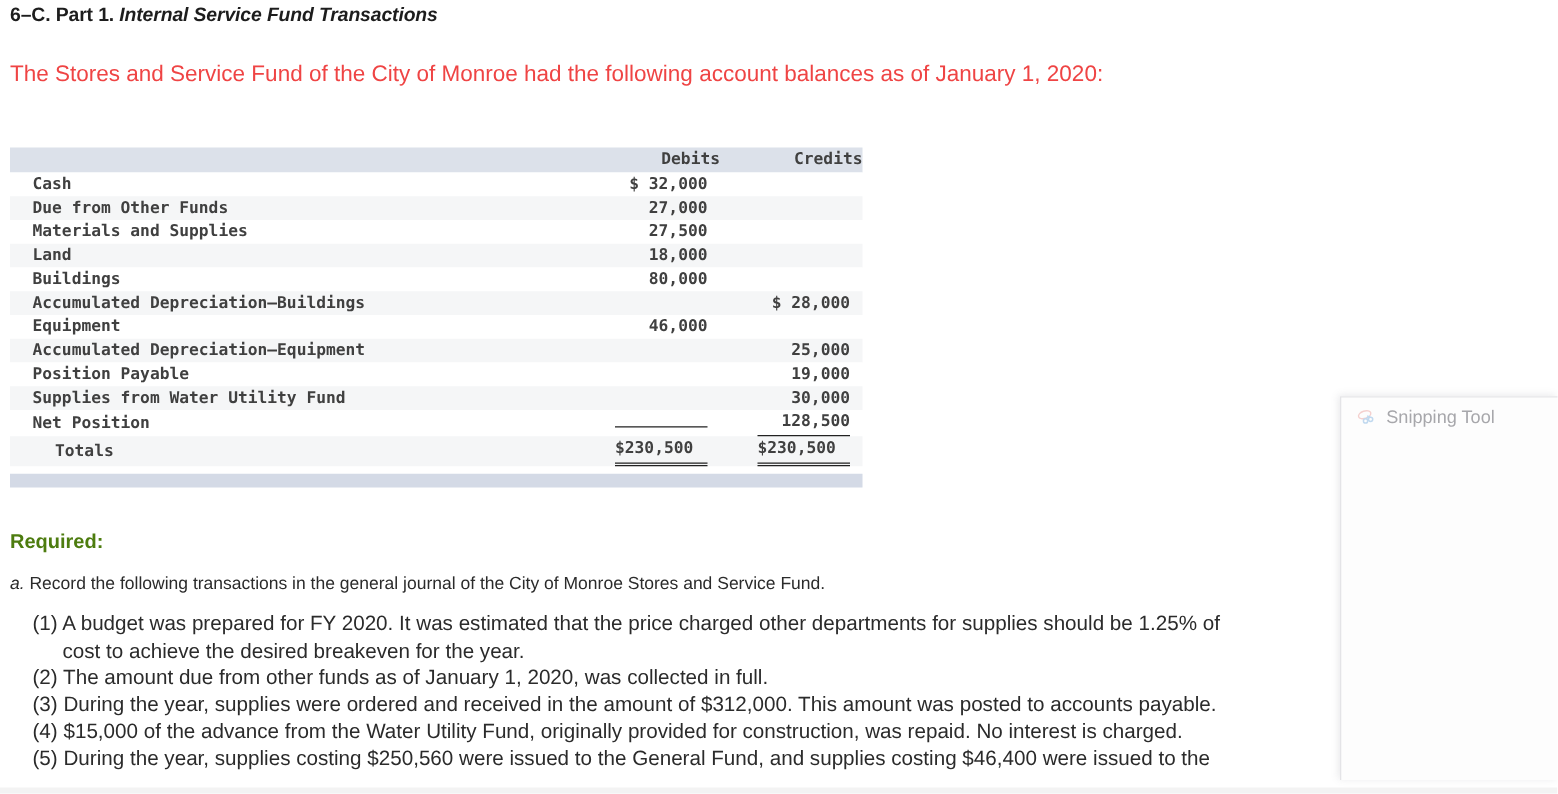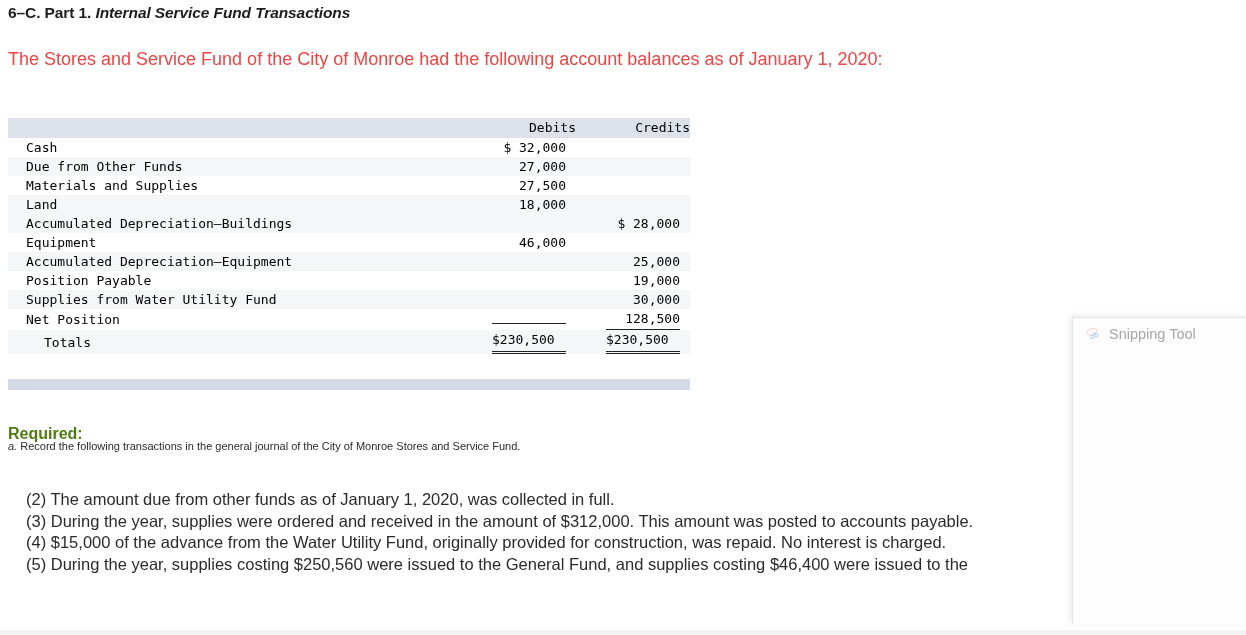--- a/index.html
+++ b/index.html
@@ -49,24 +49,24 @@
     top: 118px;
     width: 682px;
     font-family: "DejaVu Sans Mono", "Liberation Mono", monospace;
     font-size: 13px;
     border-collapse: collapse;
     table-layout: fixed;
   }
   .balance-table th,
   .balance-table td {
     padding: 0;
-    font-weight: normal;
+    font-weight: bold;
     line-height: 19px;
     height: 19px;
-    color: #000000;
+    color: #404040;
     vertical-align: middle;
   }
   .balance-table thead th {
     background: #dce1ea;
     text-align: right;
     font-size: 13px;
     padding-bottom: 1px;
   }
   .col-acct  { width: 456px; }
   .col-dr    { width: 112px; }
@@ -113,22 +113,22 @@
     position: absolute;
     left: 8px;
     top: 425px;
     font-size: 16px;
     font-weight: bold;
     color: #4d7c0f;
   }
   .req-a {
     position: absolute;
     left: 8px;
-    top: 440px;
-    font-size: 11px;
+    top: 458px;
+    font-size: 14px;
     white-space: nowrap;
   }
   .req-a .ital { font-style: italic; }
 
   .trans-list {
     position: absolute;
     left: 26px;
     top: 489px;
     font-size: 16.5px;
     line-height: 21.5px;
@@ -220,20 +220,25 @@
     <tr class="odd">
         <td class="acct">Materials and Supplies</td>
         <td class="num">27,500</td>
         <td class="num"></td>
       </tr>
     <tr class="even">
         <td class="acct">Land</td>
         <td class="num">18,000</td>
         <td class="num"></td>
       </tr>
+    <tr class="odd">
+        <td class="acct">Buildings</td>
+        <td class="num">80,000</td>
+        <td class="num"></td>
+      </tr>
     <tr class="even">
         <td class="acct">Accumulated Depreciation–Buildings</td>
         <td class="num"></td>
         <td class="num">$ 28,000</td>
       </tr>
     <tr class="odd">
         <td class="acct">Equipment</td>
         <td class="num">46,000</td>
         <td class="num"></td>
       </tr>
@@ -267,20 +272,25 @@
 <div class="table-footer-bar"></div>
 
 <div class="required-label">Required:</div>
 <div class="req-a">
   <span class="ital">a.</span>
   <span>Record the following transactions in the general journal of the City of Monroe Stores and Service Fund.</span>
 </div>
 
 <div class="trans-list">
   <div class="trans-item">
+    <span>(1)</span>
+    <span>A budget was prepared for FY 2020. It was estimated that the price charged other departments for supplies should be 1.25% of</span>
+    <span class="cont">cost to achieve the desired breakeven for the year.</span>
+  </div>
+  <div class="trans-item">
     <span>(2)</span>
     <span>The amount due from other funds as of January 1, 2020, was collected in full.</span>
   </div>
   <div class="trans-item">
     <span>(3)</span>
     <span>During the year, supplies were ordered and received in the amount of $312,000. This amount was posted to accounts payable.</span>
   </div>
   <div class="trans-item">
     <span>(4)</span>
     <span>$15,000 of the advance from the Water Utility Fund, originally provided for construction, was repaid. No interest is charged.</span>

